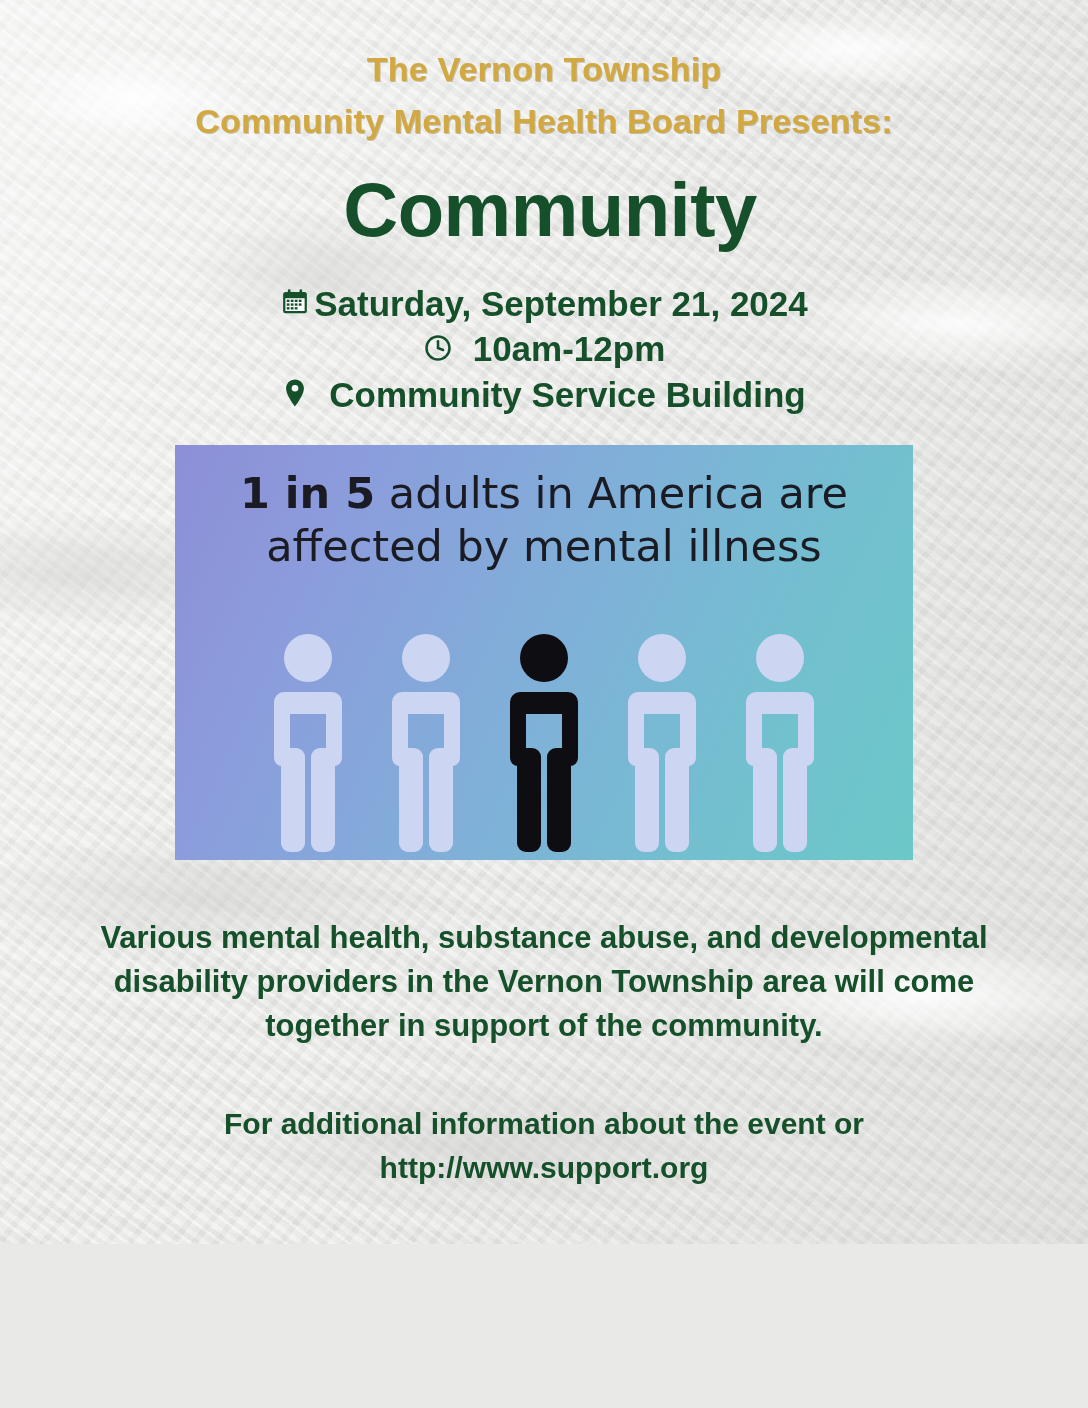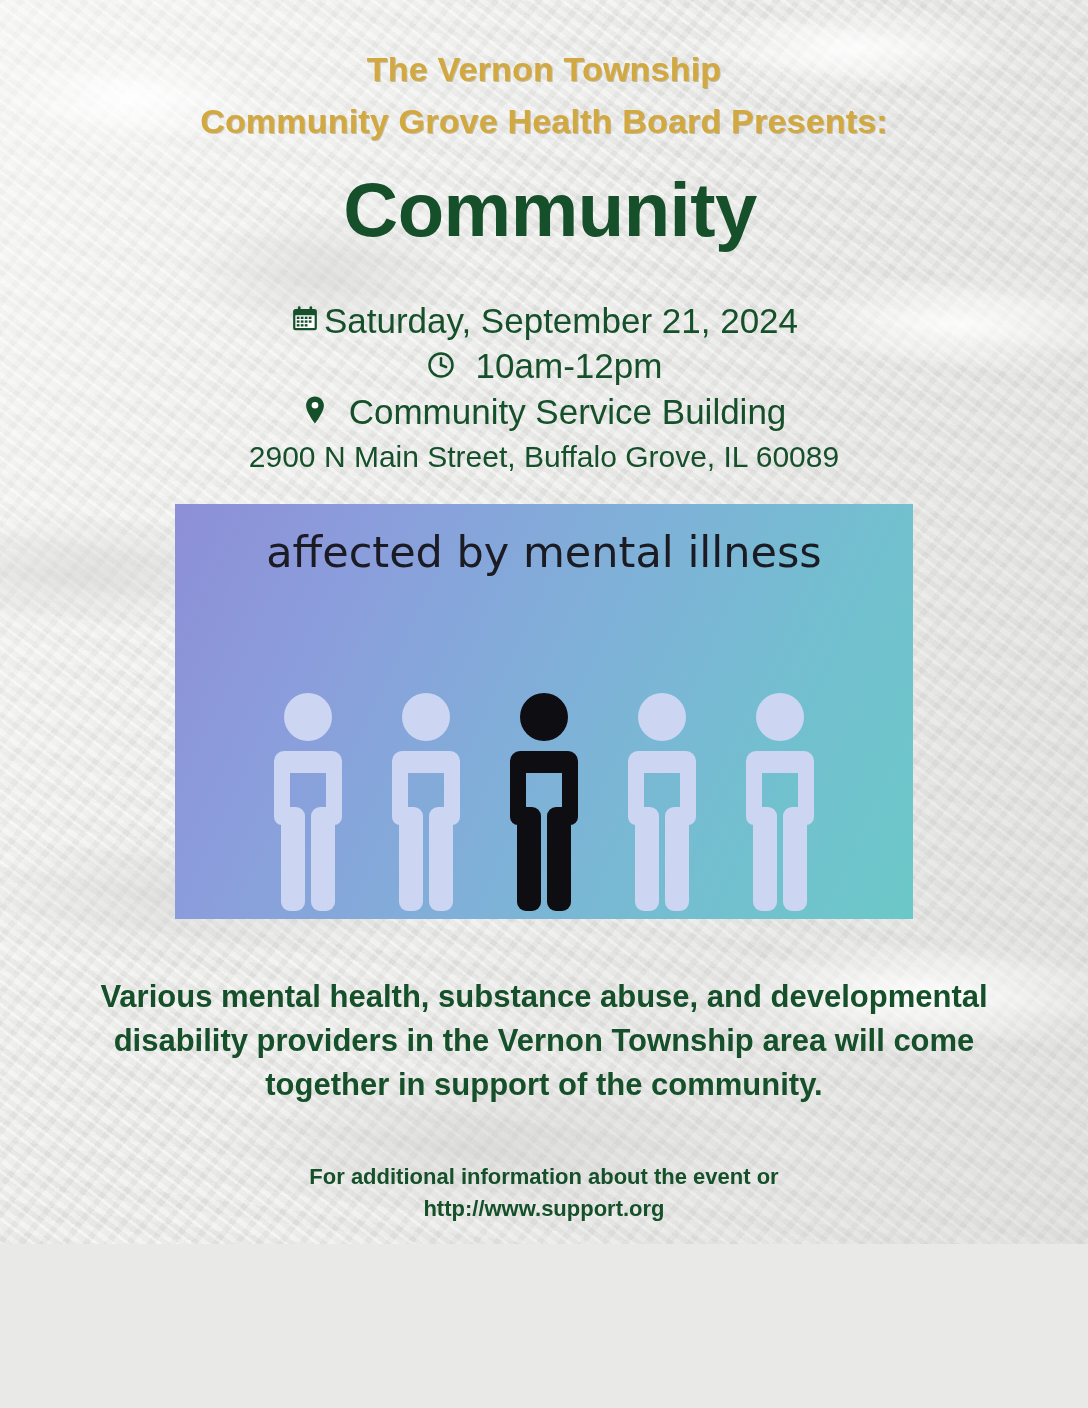--- a/index.html
+++ b/index.html
@@ -80,23 +80,23 @@
     font-weight: bold;
     font-size: 76px;
     line-height: 1.13;
     letter-spacing: -0.5px;
   }
   .title-1 { padding-top: 24px; padding-left: 12px; }
   .title-2 { padding-top: 2px; }
 
   
   .details {
-    margin-top: 45px;
-    color: #15502a;
-    font-weight: normal;
+    margin-top: 28px;
+    color: #15502a;
+    font-weight: bold;
   }
   .det-line {
     display: flex;
     align-items: center;
     justify-content: center;
     gap: 4px;
     line-height: 1.30;
   }
   .det-date  { font-size: 35px; }
   .det-time  { font-size: 35px; gap: 20px; }
@@ -146,36 +146,36 @@
     color: #15502a;
     font-weight: bold;
     font-size: 31px;
     line-height: 1.42;
   }
   .footer {
     margin: 54px auto 0 auto;
     width: 900px;
     color: #15502a;
     font-weight: bold;
-    font-size: 22px;
+    font-size: 30px;
     line-height: 1.45;
   }
   .footer .url { display: block; }
 </style>
 </head>
 <body>
 
 <div class="poster">
   <div class="tex"></div>
   <div class="tex2"></div>
 
   <div class="content">
 
     <div class="presenter presenter-1">The Vernon Township</div>
-    <div class="presenter presenter-2">Community Grove Health Board Presents:</div>
+    <div class="presenter presenter-2">Community Mental Health Board Presents:</div>
 
     <div class="title title-1">Community</div>
 
     <div class="details">
 
       <div class="det-line det-date">
         <span class="det-icon">
           <svg width="30" height="30" viewBox="0 0 24 24" aria-hidden="true">
             <rect x="2.5" y="4" width="19" height="17" rx="2" fill="#15502a"></rect>
             <rect x="4.3" y="9" width="15.4" height="10.2" fill="#ffffff"></rect>
@@ -213,27 +213,27 @@
       <div class="det-line det-place">
         <span class="det-icon">
           <svg width="26" height="30" viewBox="0 0 24 28" aria-hidden="true">
             <path d="M12 1.4c-4.6 0-8.3 3.7-8.3 8.3 0 6.2 8.3 16.9 8.3 16.9s8.3-10.7 8.3-16.9c0-4.6-3.7-8.3-8.3-8.3z" fill="#15502a"></path>
             <circle cx="12" cy="9.6" r="3.1" fill="#ffffff"></circle>
           </svg>
         </span>
         <span>Community Service Building</span>
       </div>
 
-      <div class="det-line det-addr">
-        <span>2900 N Main Street, Buffalo Grove, IL 60089</span>
-      </div>
     </div>
 
     <div class="stat-panel">
       <div class="stat-text">
+        <div>
+          <b>1 in 5</b><span> adults in America are</span>
+        </div>
         <div>affected by mental illness</div>
       </div>
 
       <div class="people">
         <span class="person">
           <svg class="person" viewBox="0 0 88 222" aria-hidden="true">
             <circle cx="44" cy="28" r="24" fill="#ccd6f2"></circle>
             <path d="M20 62 h48 a10 10 0 0 1 10 10 v56 a8 8 0 0 1 -16 0 v-44 h-36 v44 a8 8 0 0 1 -16 0 v-56 a10 10 0 0 1 10 -10 z" fill="#ccd6f2"></path>
             <rect x="17" y="118" width="24" height="104" rx="9" fill="#ccd6f2"></rect>
             <rect x="47" y="118" width="24" height="104" rx="9" fill="#ccd6f2"></rect>

